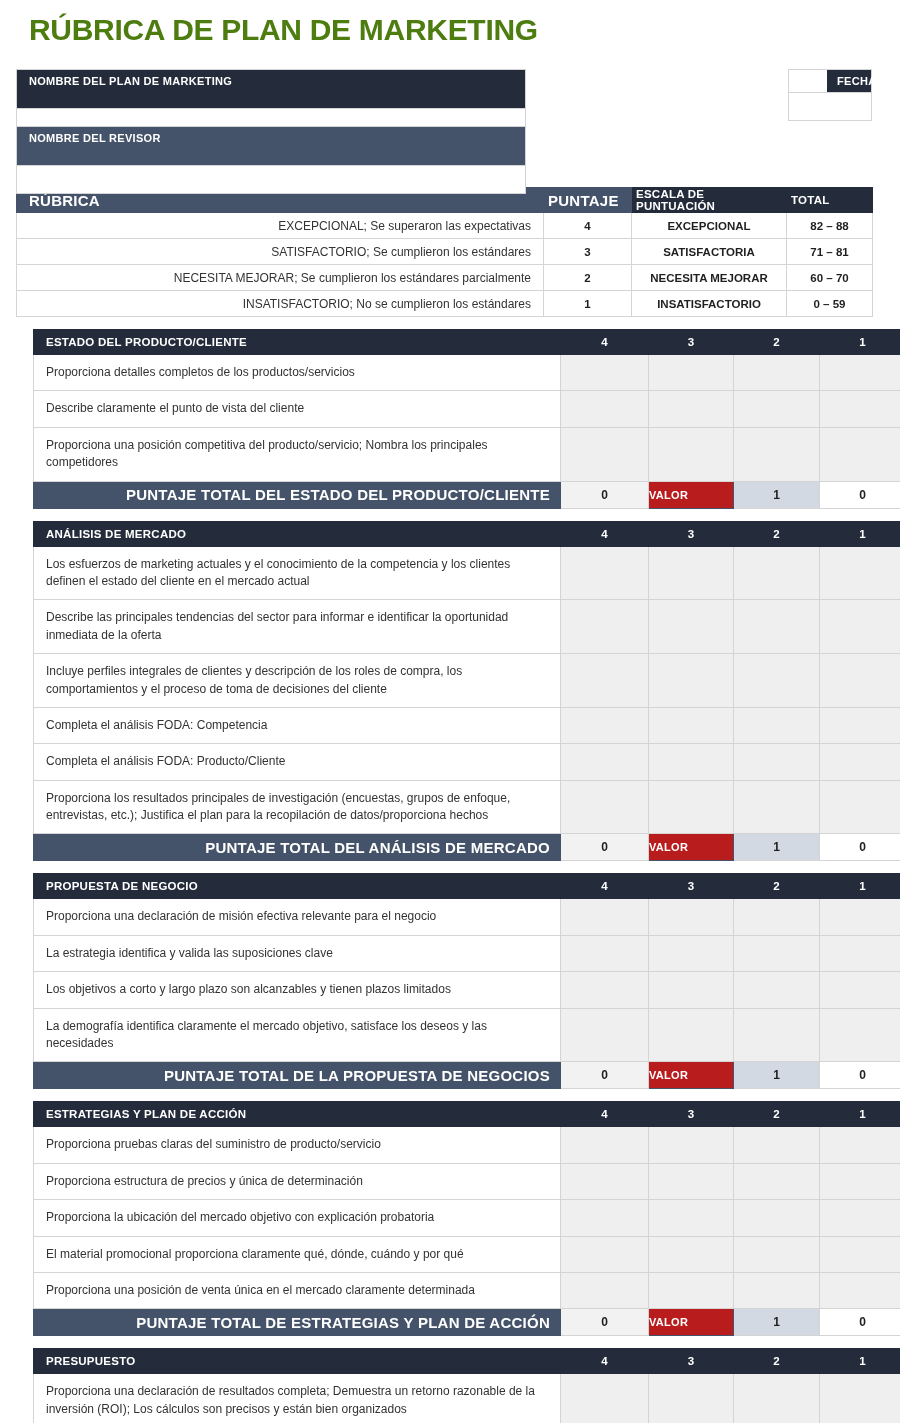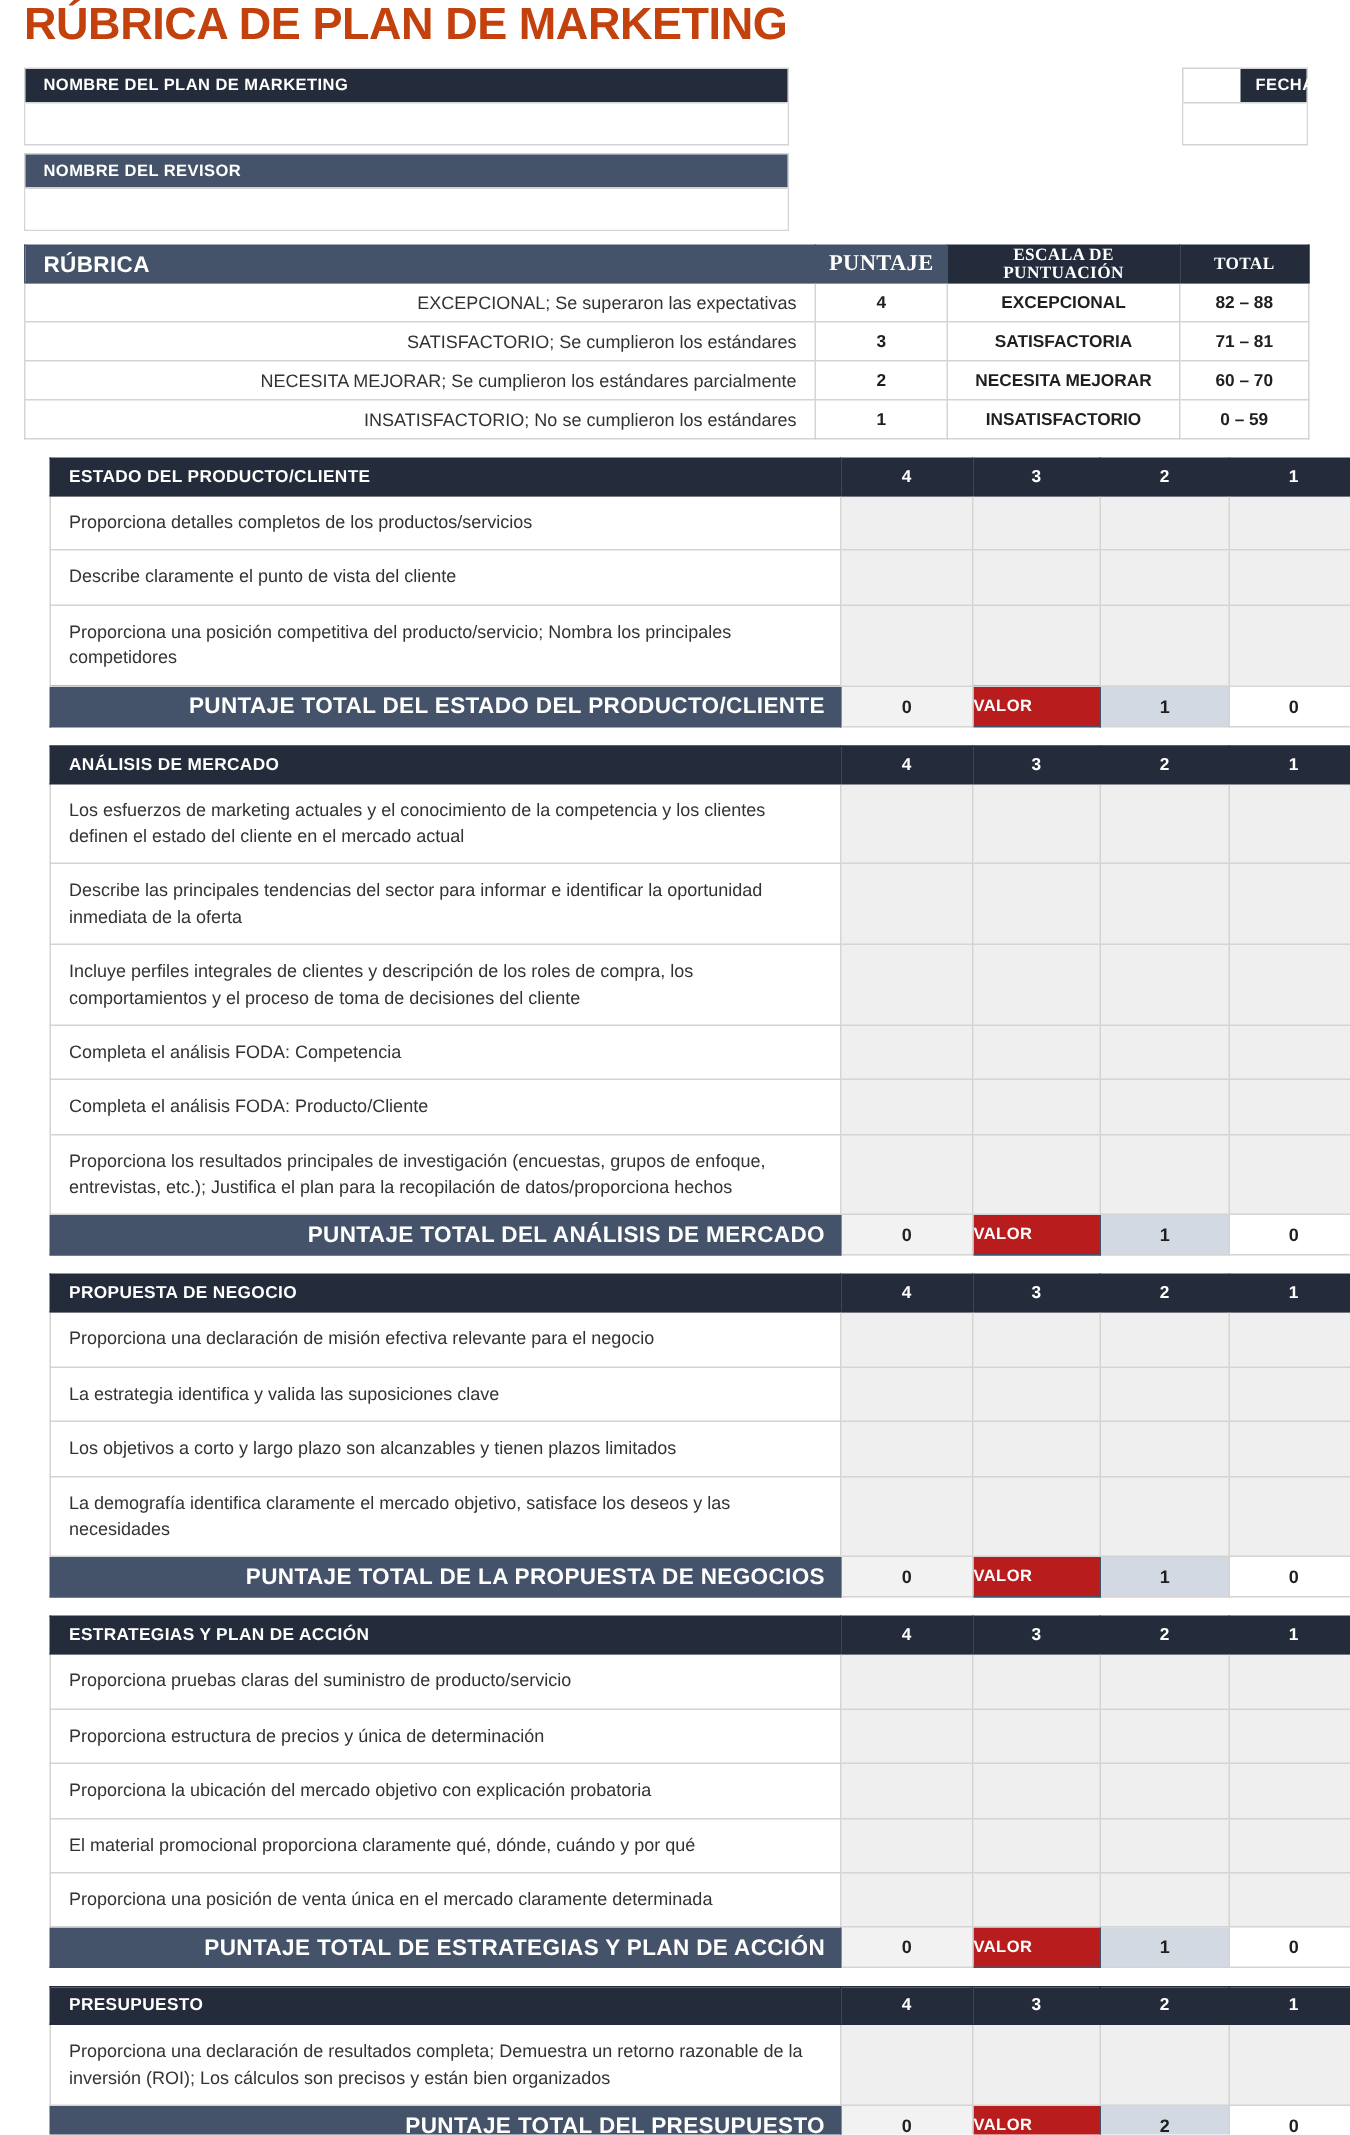--- a/index.html
+++ b/index.html
@@ -17,26 +17,26 @@
   .page {
     position: relative;
     width: 900px;
     height: 1423px;
     box-sizing: border-box;
     padding: 0 16px;
   }
 
   
   .doc-title {
-    margin: 0;
+    margin: 13px;
     padding-bottom: 10px;
     font-size: 30px;
     font-weight: bold;
     letter-spacing: -0.3px;
-    color: #c2410c;
+    color: #4d7c0f;
     line-height: 1.1;
   }
 
   
   table.grid {
     border-collapse: collapse;
     width: 856px;
     table-layout: fixed;
   }
   table.grid td, table.grid th {
@@ -70,21 +70,21 @@
     height: 112px;
   }
   .namefield {
     position: absolute;
     left: 0;
     width: 510px;
     border: 1px solid #d4d4d4;
     box-sizing: border-box;
   }
   .namefield .cap {
-    height: 22px;
+    height: 38px;
     line-height: 22px;
     padding-left: 12px;
     box-sizing: border-box;
     font-size: 11px;
     font-weight: bold;
     letter-spacing: 0.3px;
     color: #fff;
   }
   .namefield .val {
     height: 28px;
@@ -130,21 +130,21 @@
   .rubric-table td { height: 25px; }
   .rubric-table .c-desc  { width: 527px; }
   .rubric-table .c-pts   { width: 88px; }
   .rubric-table .c-scale { width: 155px; }
   .rubric-table .c-total { width: 86px; }
 
   .rubric-table thead td {
     padding: 0 12px;
     height: 24px;
   }
-  .rubric-table thead td.center { text-align: center; padding: 0 4px; font-family: Liberation Serif, serif; }
+  .rubric-table thead td.center { text-align: left; padding: 0 4px; }
 
   .rubric-table tbody td {
     background: #fff;
     font-size: 12px;
     color: #333;
     text-align: right;
   }
   .rubric-table tbody td.desc { padding: 0 12px; }
   .rubric-table tbody td.num,
   .rubric-table tbody td.scale,

